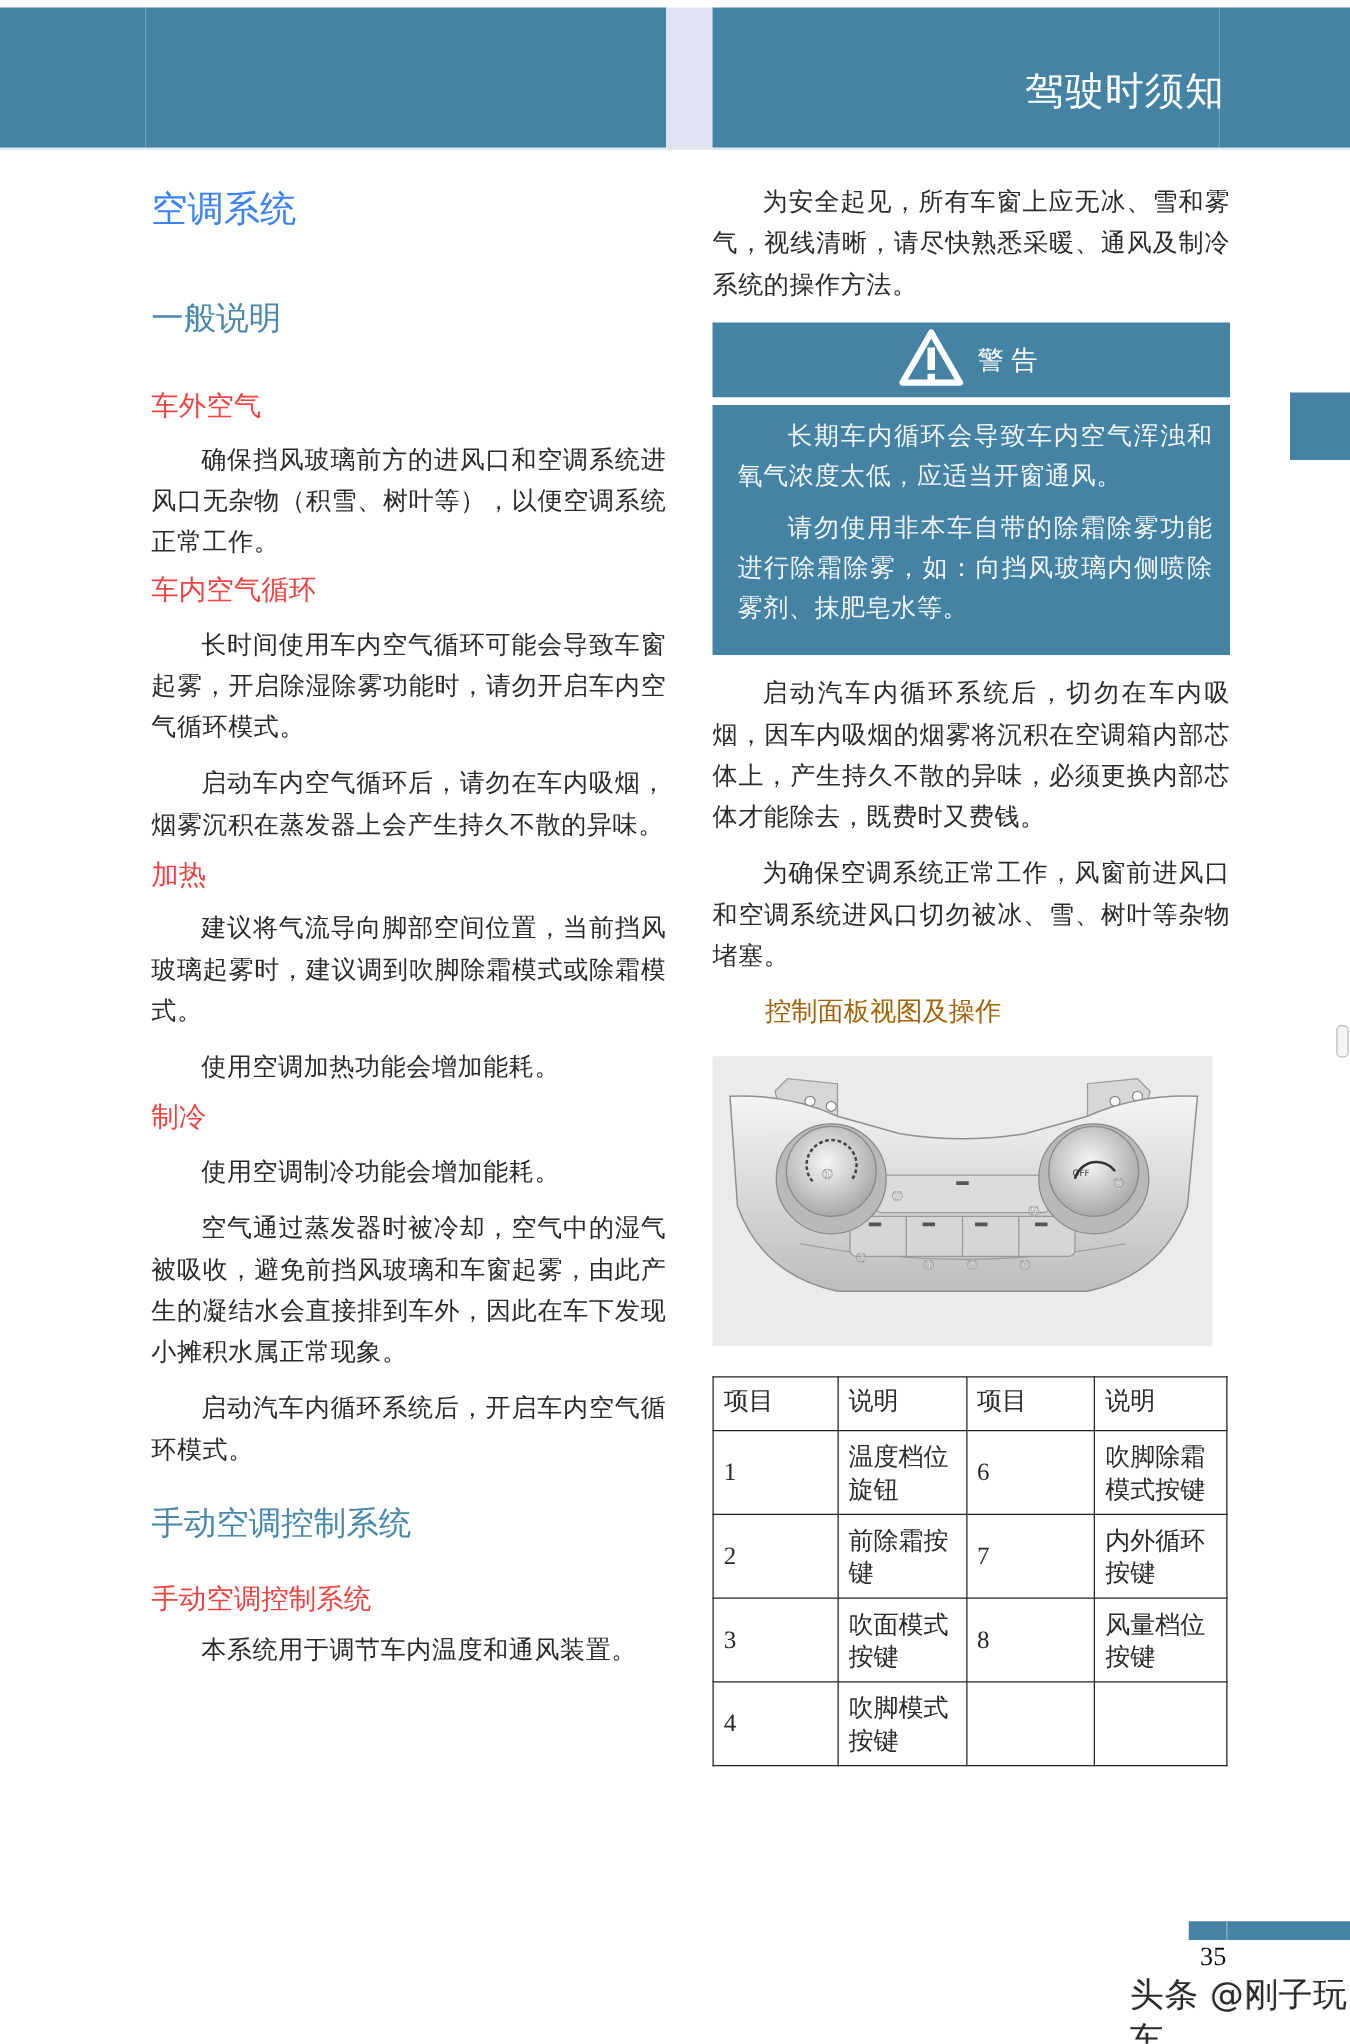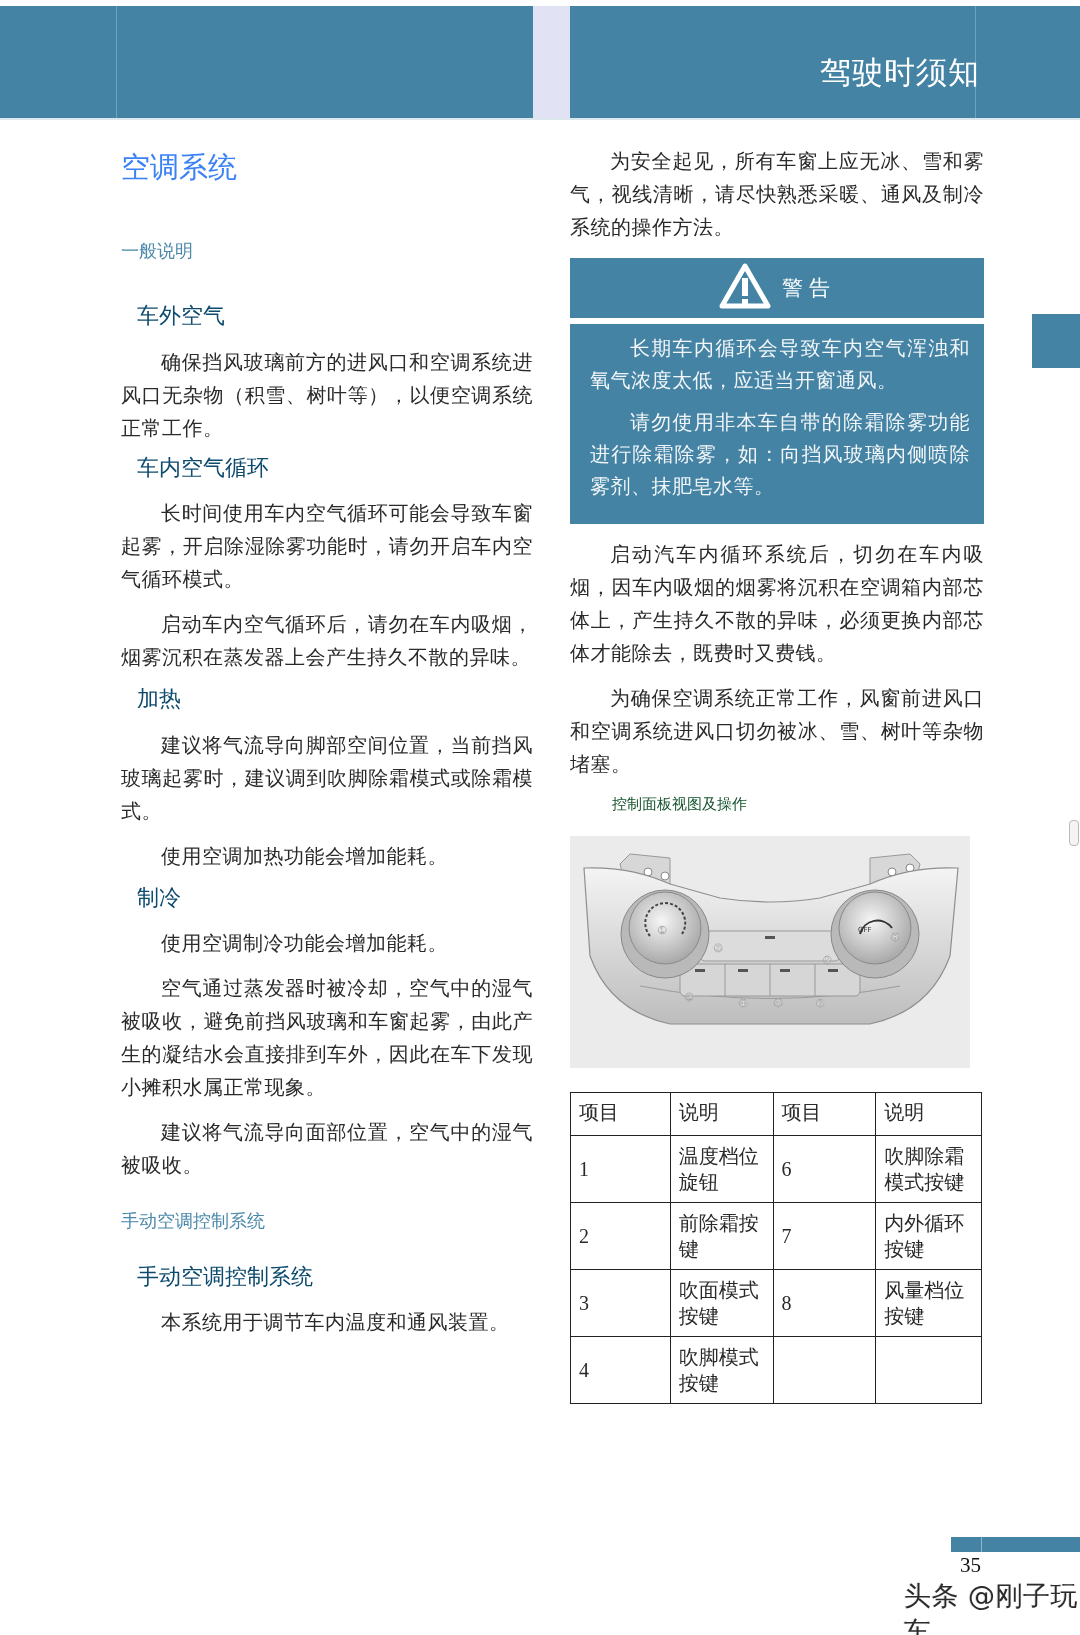--- a/index.html
+++ b/index.html
@@ -16,35 +16,35 @@
     .hb-right .v-line { position: absolute; left: 405px; top: 0; width: 1px; height: 114px; background: #6fa2bd; }
     .chapter-title {
       position: absolute; right: 100px; top: 46px; color: #ffffff; font-size: 31px; letter-spacing: 1px;
     }
     .header-bottom-line { position: absolute; top: 118px; left: 0; width: 1080px; height: 2px; background: #dde7ee; }
 
     .col-left { position: absolute; left: 121px; top: 140px; width: 412px; }
     .col-right { position: absolute; left: 570px; top: 145px; width: 414px; }
 
     .h1 { color: #3b82f6; font-size: 29px; margin: 10px 0 0 0; line-height: 1.2; }
-    .h2 { color: #4a88aa; font-size: 18px; margin: 0; line-height: 1.2; }
-    .h3 { color: #0c4a6e; font-size: 22px; margin: 16px; line-height: 1.2; }
+    .h2 { color: #4a88aa; font-size: 26px; margin: 0; line-height: 1.2; }
+    .h3 { color: #ef4444; font-size: 22px; margin: 0; line-height: 1.2; }
     .p { font-size: 20px; line-height: 33px; margin: 0; text-indent: 2em; color: #2a2a2a; letter-spacing: 0.5px; text-align: justify; }
 
     .warning { margin-top: 14px; }
     .warning-head {
       background: #4483a3; height: 60px; display: flex; align-items: center; justify-content: center; gap: 10px;
       color: #fff; font-size: 21px; letter-spacing: 6px;
     }
     .warning-sep { height: 6px; background: #ffffff; }
     .warning-body { background: #4483a3; padding: 8px 14px 22px 20px; }
     .warning-body .p { color: #f2f6f9; font-size: 20px; line-height: 32px; margin-bottom: 10px; }
     .warning-body .p:last-child { margin-bottom: 0; }
 
-    .fig-label { font-size: 15px; margin: 14px 0 0 42px; color: #14532d; }
+    .fig-label { font-size: 21px; margin: 14px 0 0 42px; color: #a16207; }
     .figure {
       margin-top: 22px; width: 400px; height: 232px; background: #ebebeb; position: relative; overflow: hidden;
     }
 
     table.legend { border-collapse: collapse; margin-top: 24px; width: 412px; }
     table.legend td, table.legend th {
       border: 1.5px solid #222; font-weight: normal; text-align: left; vertical-align: middle;
       font-size: 20px; color: #2a2a2a; padding: 4px 8px; line-height: 26px;
     }
     table.legend th { height: 34px; font-family: Liberation Mono, monospace; }
@@ -89,21 +89,21 @@
   <p class="p" style="margin-top:12px">长时间使用车内空气循环可能会导致车窗起雾，开启除湿除雾功能时，请勿开启车内空气循环模式。</p>
   <p class="p" style="margin-top:12px">启动车内空气循环后，请勿在车内吸烟，烟雾沉积在蒸发器上会产生持久不散的异味。</p>
 
   <div class="h3" style="margin-top:12px">加热</div>
   <p class="p" style="margin-top:12px">建议将气流导向脚部空间位置，当前挡风玻璃起雾时，建议调到吹脚除霜模式或除霜模式。</p>
   <p class="p" style="margin-top:12px">使用空调加热功能会增加能耗。</p>
 
   <div class="h3" style="margin-top:12px">制冷</div>
   <p class="p" style="margin-top:12px">使用空调制冷功能会增加能耗。</p>
   <p class="p" style="margin-top:12px">空气通过蒸发器时被冷却，空气中的湿气被吸收，避免前挡风玻璃和车窗起雾，由此产生的凝结水会直接排到车外，因此在车下发现小摊积水属正常现象。</p>
-  <p class="p" style="margin-top:12px">建议将气流导向面部位置，空气中的湿气被吸收。</p>
+  <p class="p" style="margin-top:12px">启动汽车内循环系统后，开启车内空气循环模式。</p>
 
   <div class="h2" style="margin-top:28px">手动空调控制系统</div>
   <div class="h3" style="margin-top:32px">手动空调控制系统</div>
   <p class="p" style="margin-top:10px">本系统用于调节车内温度和通风装置。</p>
 </div>
 
 <div class="col-right">
   <p class="p">为安全起见，所有车窗上应无冰、雪和雾气，视线清晰，请尽快熟悉采暖、通风及制冷系统的操作方法。</p>
 
   <div class="warning">

